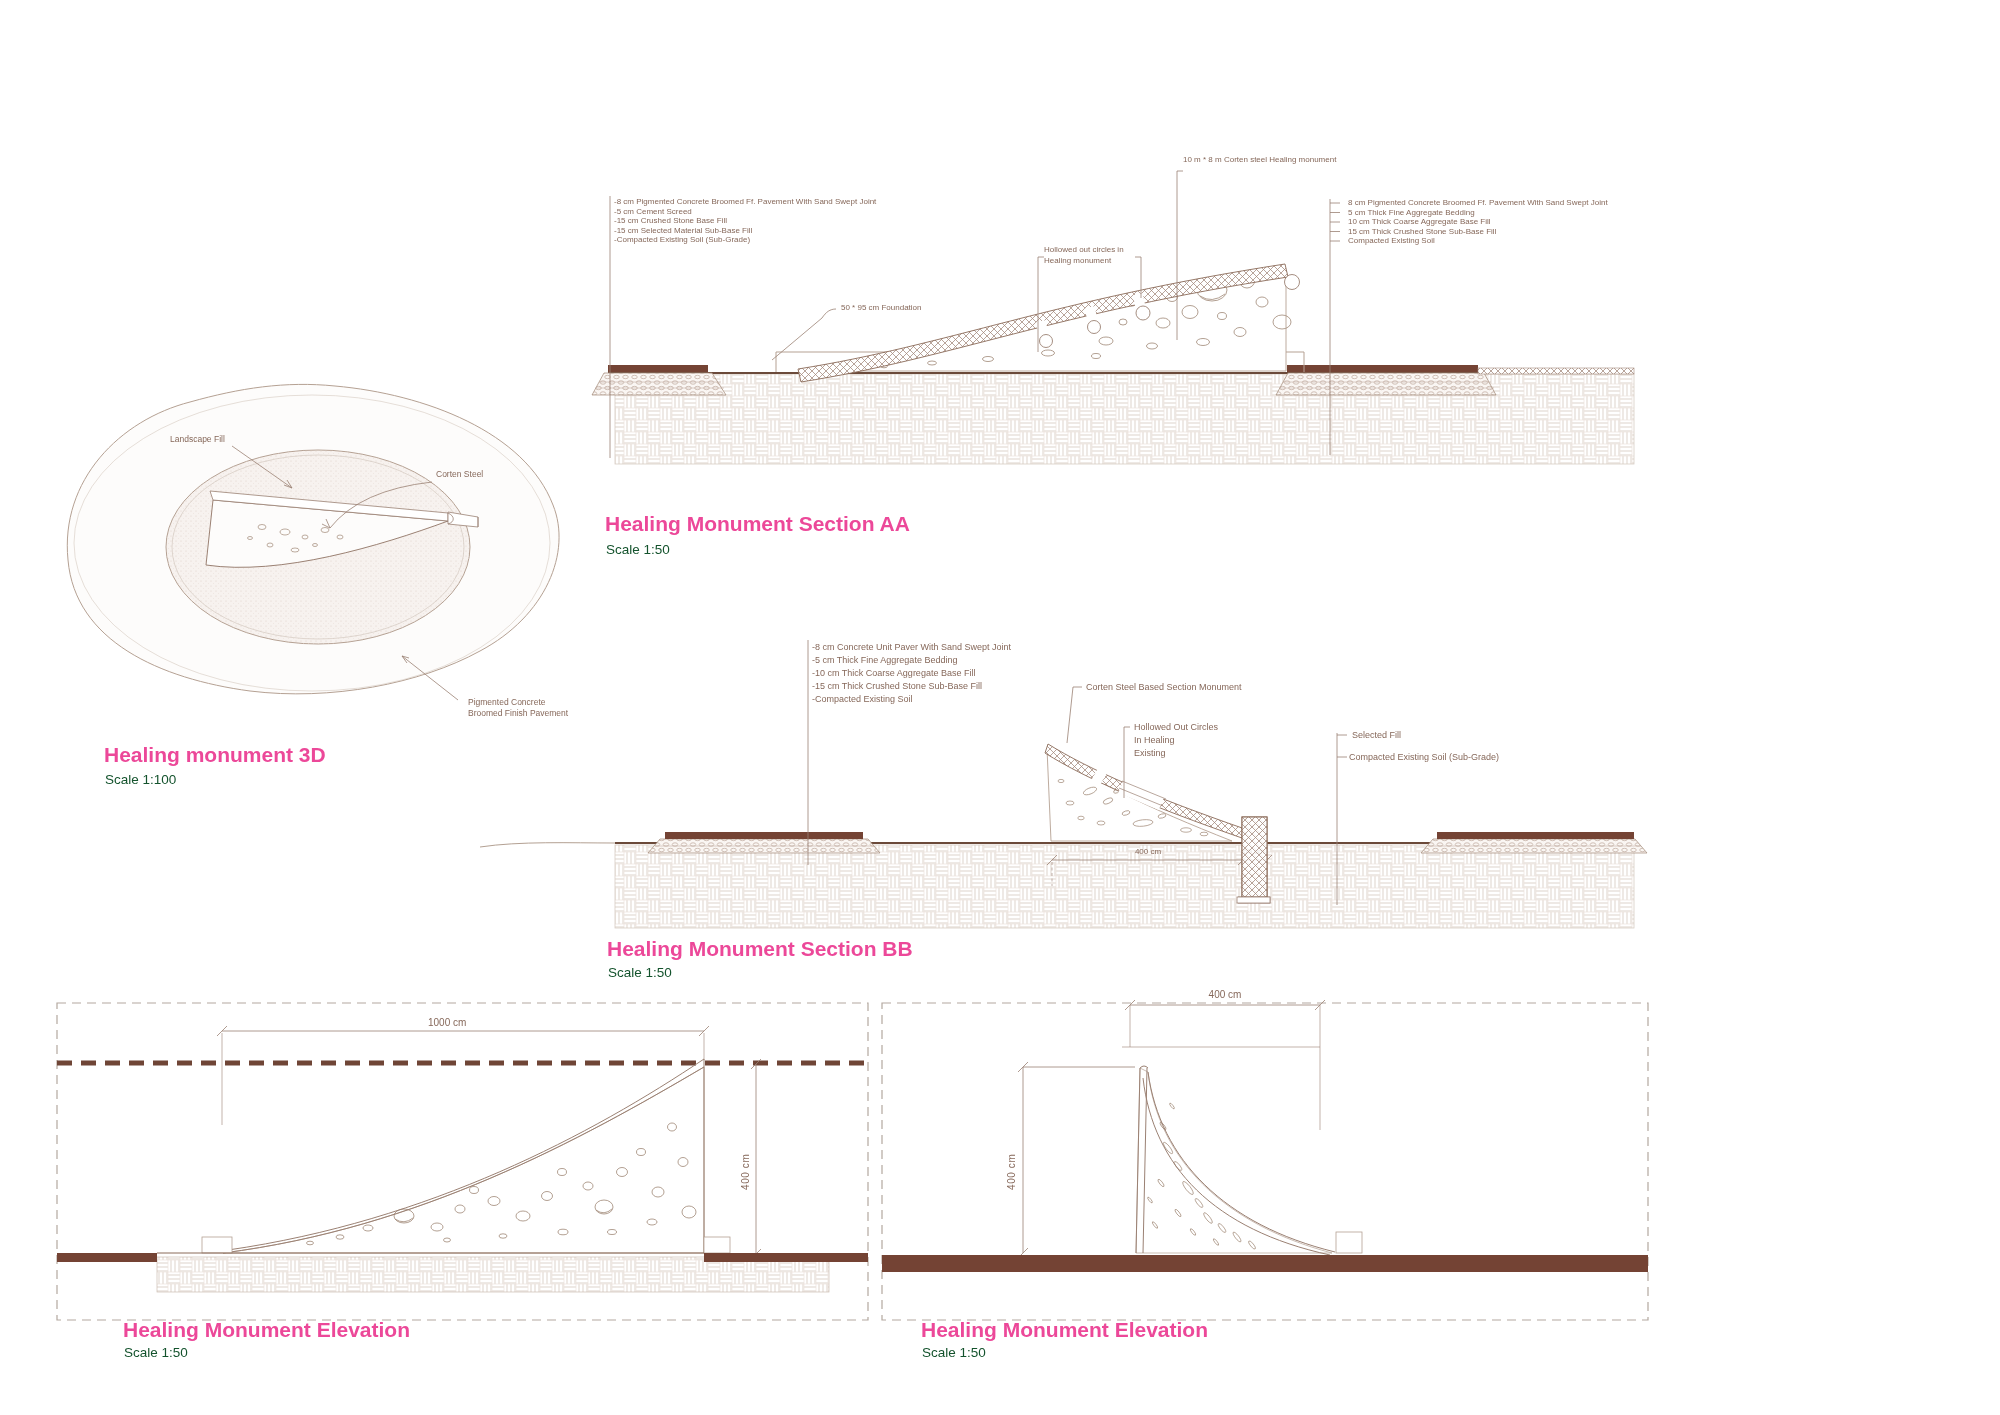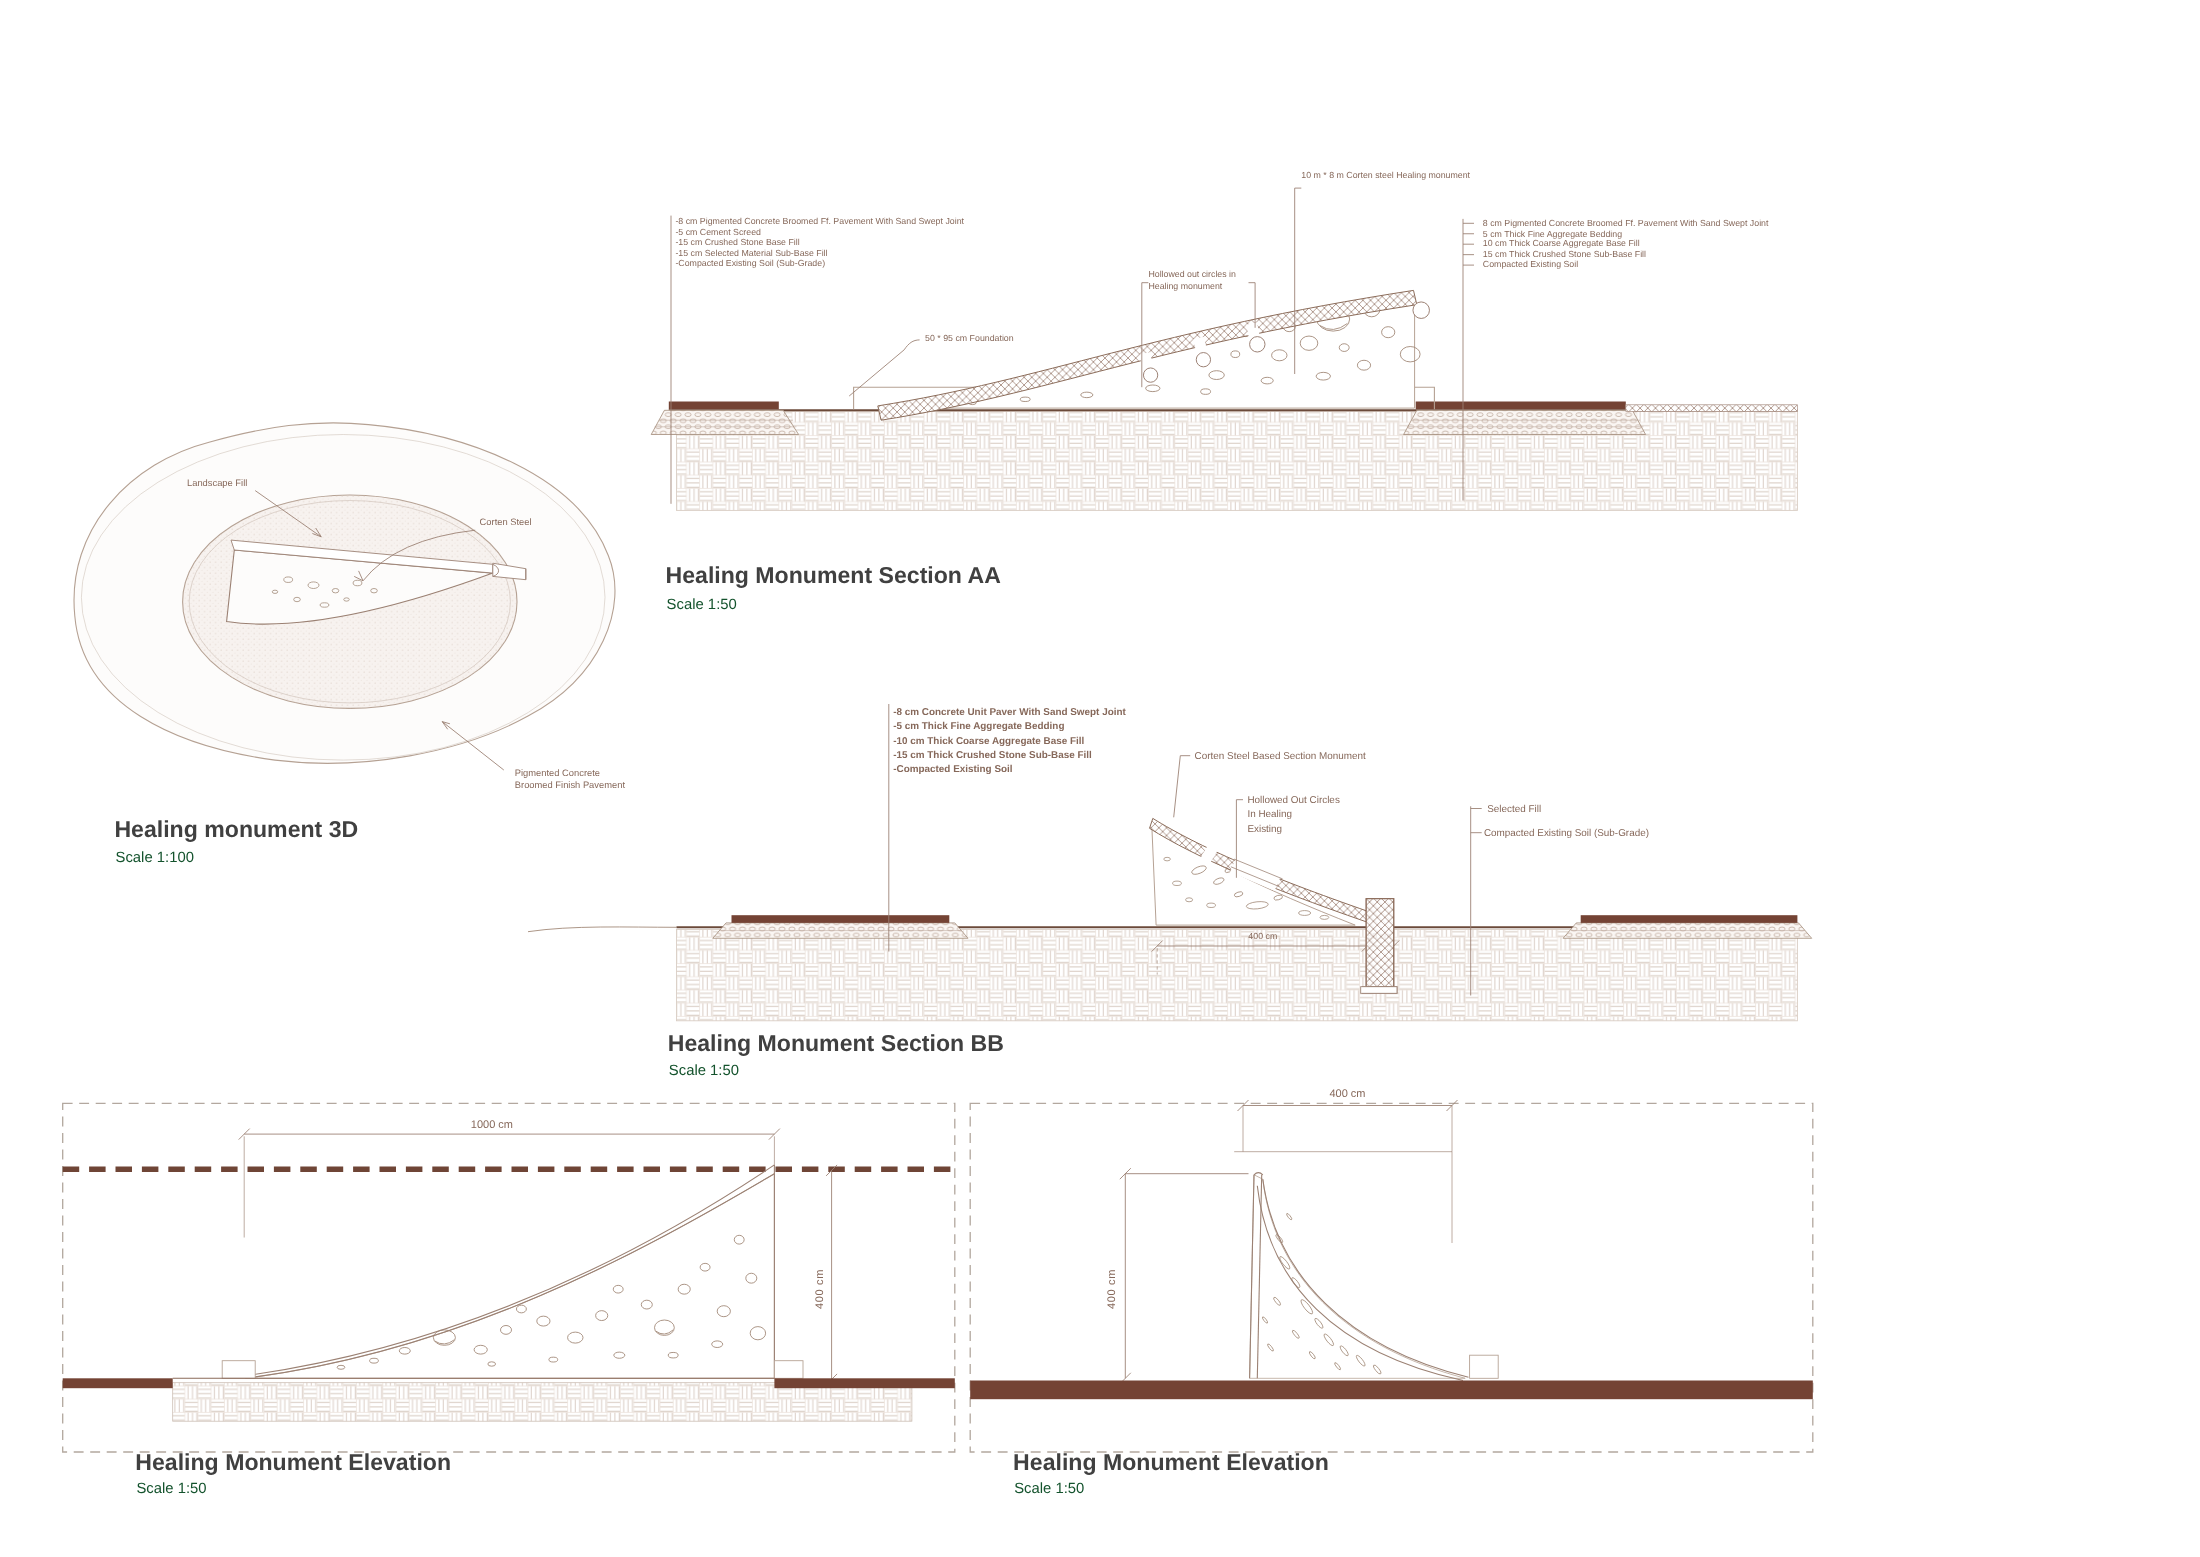--- a/index.html
+++ b/index.html
@@ -3,21 +3,21 @@
 <meta charset="utf-8">
 <style>
   html,body{margin:0;padding:0;background:#ffffff;}
   body{width:2000px;height:1415px;position:relative;overflow:hidden;
        font-family:"Liberation Sans", sans-serif;}
   #linework{position:absolute;left:0;top:0;z-index:1;}
   #block-overlay{position:absolute;left:1238px;top:813px;z-index:3;}
   .t{position:absolute;z-index:2;color:#86685a;font-size:8px;line-height:9.6px;white-space:nowrap;}
   .t.bb{font-size:9px;line-height:13px;}
   .layers{white-space:nowrap;}
-  .title{position:absolute;z-index:2;color:#404040;font-weight:bold;font-size:21px;line-height:22px;white-space:nowrap;}
+  .title{position:absolute;z-index:2;color:#ec4899;font-weight:bold;font-size:21px;line-height:22px;white-space:nowrap;}
   .scale{position:absolute;z-index:2;color:#14532d;font-size:13.5px;line-height:14px;white-space:nowrap;}
   .dim{position:absolute;z-index:2;color:#86685a;font-size:10px;white-space:nowrap;}
   .dim.small{font-size:8px;}
   .vdim{position:absolute;z-index:2;color:#86685a;font-size:10px;letter-spacing:0.6px;white-space:nowrap;
         transform:rotate(-90deg);transform-origin:left top;}
   .lbl3d{font-size:8.5px;}
 </style>
 </head>
 <body>
 
@@ -337,21 +337,21 @@
 
 <div class="t lbl3d" style="left:170px;top:435px;">Landscape Fill</div>
 <div class="t lbl3d" style="left:436px;top:470px;">Corten Steel</div>
 <div class="t lbl3d" style="left:468px;top:697px;line-height:11px;">
   <div>Pigmented Concrete</div>
   <div>Broomed Finish Pavement</div>
 </div>
 <div class="title" style="left:104px;top:744px;">Healing monument 3D</div>
 <div class="scale" style="left:105px;top:773px;">Scale 1:100</div>
 
-<div class="t bb layers" style="left:812px;top:641px;font-weight:bold;">
+<div class="t bb layers" style="left:812px;top:641px;">
   <div>-8 cm Concrete Unit Paver With Sand Swept Joint</div>
   <div>-5 cm Thick Fine Aggregate Bedding</div>
   <div>-10 cm Thick Coarse Aggregate Base Fill</div>
   <div>-15 cm Thick Crushed Stone Sub-Base Fill</div>
   <div>-Compacted Existing Soil</div>
 </div>
 <div class="t bb" style="left:1086px;top:681px;">Corten Steel Based Section Monument</div>
 <div class="t bb" style="left:1134px;top:721px;">
   <div>Hollowed Out Circles</div>
   <div>In Healing</div>

